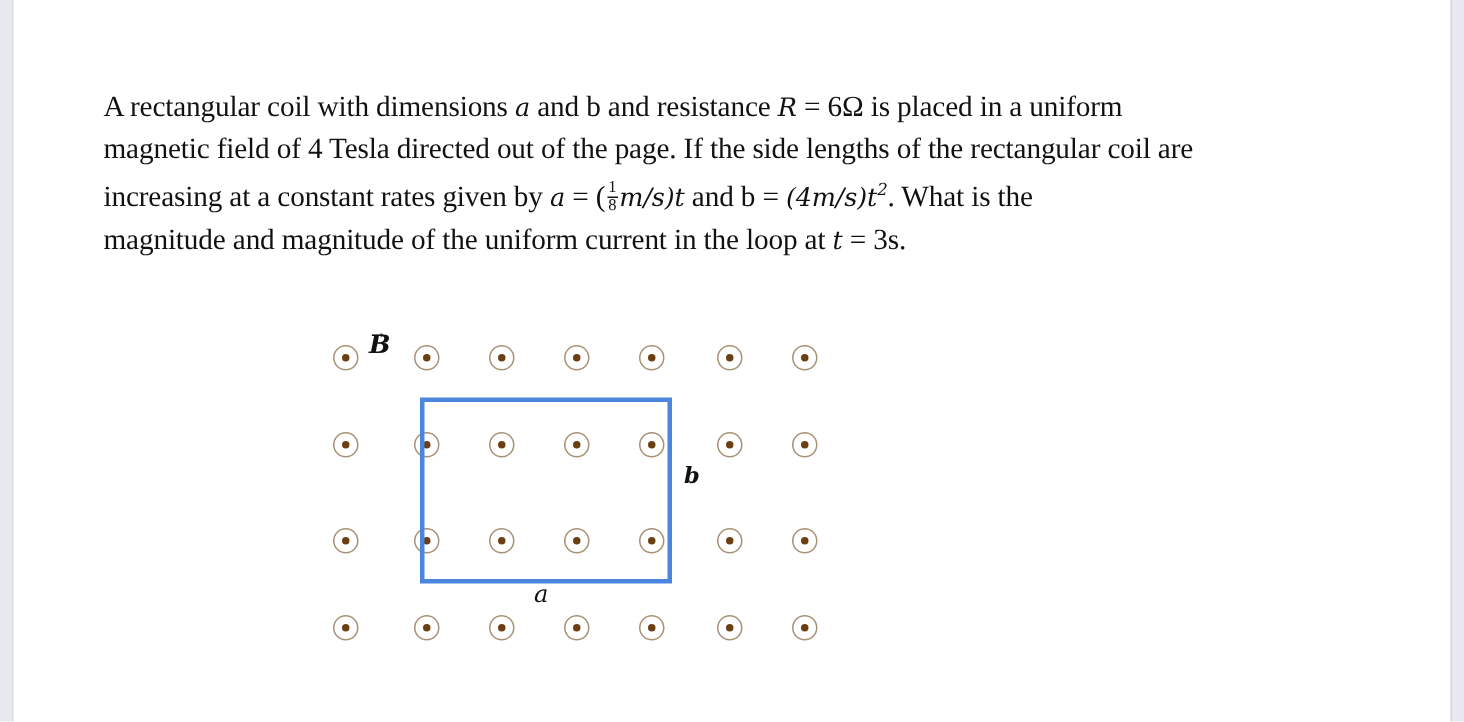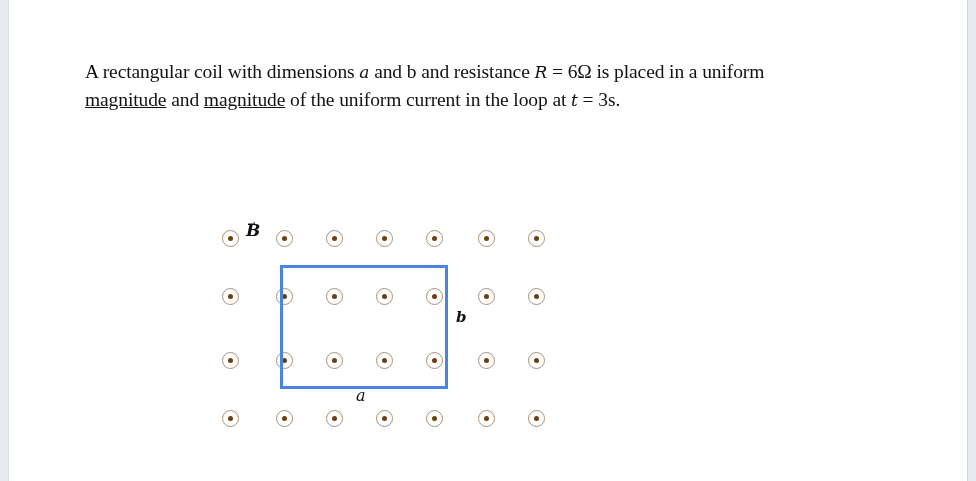--- a/index.html
+++ b/index.html
@@ -5,26 +5,26 @@
   html, body { margin: 0; padding: 0; }
   body {
     width: 976px; height: 481px; position: relative; overflow: hidden;
     background: #ffffff;
     font-family: "Liberation Serif", "DejaVu Serif", serif;
     color: #111;
   }
   .edge-left { position: absolute; left: 0; top: 0; width: 8px; height: 481px; background: #e6e9ef; border-right: 1px solid #d9dde4; }
   .edge-right { position: absolute; right: 0; top: 0; width: 8px; height: 481px; background: #e6e9ef; border-left: 1px solid #d3d6dc; }
   .problem {
-    position: absolute; left: 85px; top: 58px; width: 820px;
+    position: absolute; left: 69px; top: 58px; width: 820px;
     font-size: 19.5px; line-height: 27px; letter-spacing: -0.1px;
   }
   .problem .line { white-space: nowrap; display: block; }
   .m { font-style: italic; font-family: "DejaVu Serif", serif; font-size: 17px; }
-  .u { text-decoration: underline; }
+  .u { }
   .frac { display: inline-flex; flex-direction: column; vertical-align: middle; font-size: 11px; line-height: 11px; text-align: center; margin: 0 1px; position: relative; top: -2px; }
   .frac .num { border-bottom: 1px solid #111; padding: 0 1px; }
   .figure { position: absolute; left: 0; top: 0; width: 976px; height: 481px; }
   .dot {
     position: absolute; width: 17px; height: 17px; border-radius: 50%;
     border: 1.5px solid #a89276; box-sizing: border-box; background: #fff;
   }
   .dot::after {
     content: ""; position: absolute; left: 50%; top: 50%; width: 5px; height: 5px;
     margin: -2.5px 0 0 -2.5px; border-radius: 50%; background: #6b3f12;
@@ -40,20 +40,25 @@
   .vec-arrow { position: absolute; left: 246px; top: 214px; font-size: 12px; font-style: normal; font-weight: bold; }
 </style>
 </head>
 <body>
 
 <div class="edge-left"></div>
 <div class="edge-right"></div>
 
 <div class="problem">
   <span class="line"><span>A rectangular coil with dimensions </span><span class="m">a</span><span> and b and resistance </span><span class="m">R</span><span> = 6Ω is placed in a uniform</span></span>
+  <span class="line">magnetic field of 4 Tesla directed out of the page. If the side lengths of the rectangular coil are</span>
+  <span class="line"><span>increasing at a constant rates given by </span><span class="m">a</span><span> = (</span><span class="frac">
+        <span class="num">1</span>
+        <span>8</span>
+      </span><span class="m">m/s)t</span><span> and b = </span><span class="m">(4m/s)t</span><sup class="m" style="font-size:11px">2</sup><span>. What is the</span></span>
   <span class="line"><span class="u">magnitude</span><span> and </span><span class="u">magnitude</span><span> of the uniform current in the loop at </span><span class="m">t</span><span> = 3s.</span></span>
 </div>
 
 <div class="figure" id="figure">
     <div class="dot" style="left: 528px; top: 410px;"></div>
     <div class="dot" style="left: 478px; top: 410px;"></div>
     <div class="dot" style="left: 426px; top: 410px;"></div>
     <div class="dot" style="left: 376px; top: 410px;"></div>
     <div class="dot" style="left: 326px; top: 410px;"></div>
     <div class="dot" style="left: 276px; top: 410px;"></div>

